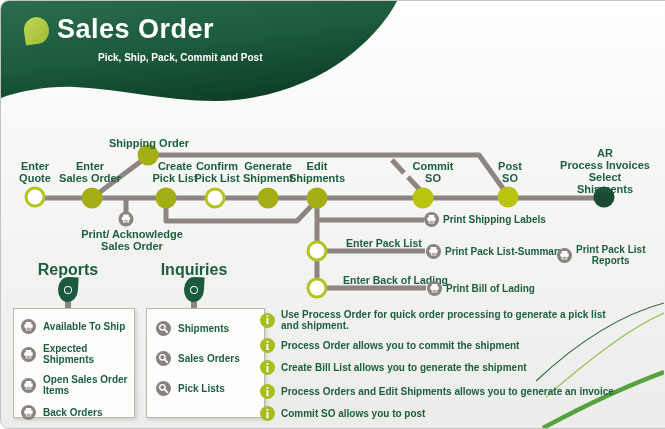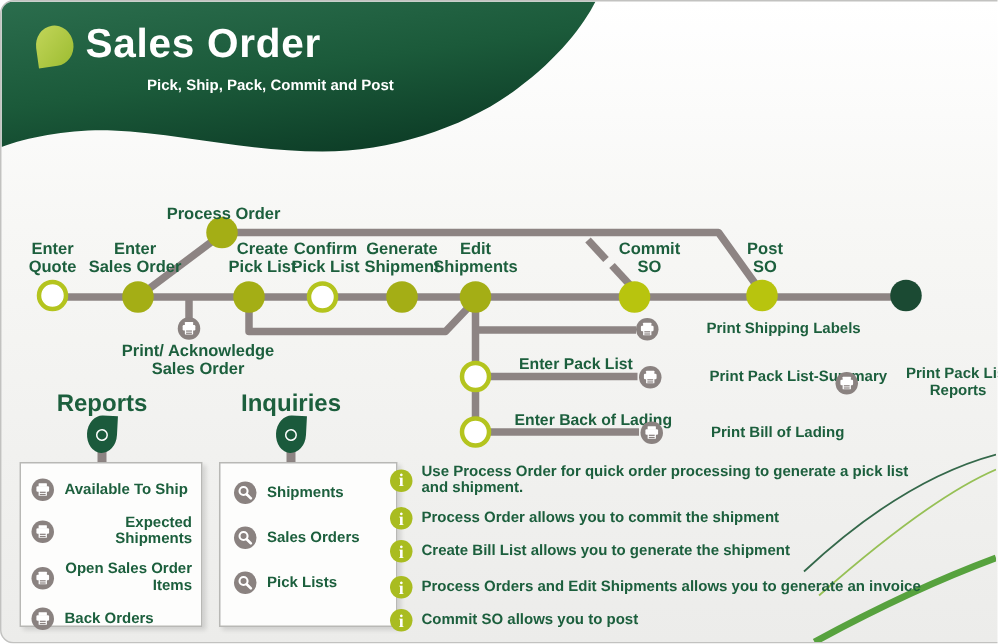--- a/index.html
+++ b/index.html
@@ -37,39 +37,39 @@
     position:absolute;color:#1c5f3d;font-size:10.5px;font-weight:bold;white-space:nowrap;
   }
   .gicon{
     width:15px;height:15px;border-radius:50%;background:#8a8280;flex:0 0 auto;
     display:flex;align-items:center;justify-content:center;
   }
   .gicon svg{width:13px;height:13px;display:block;}
   .picon-abs{position:absolute;transform:translate(-50%,-50%);}
   .prow{position:absolute;display:flex;align-items:center;gap:4px;
     color:#1c5f3d;font-size:10px;font-weight:bold;}
-  .prow .txt{white-space:pre-line;line-height:11px;margin-left:28px;}
+  .prow .txt{white-space:pre-line;line-height:11px;}
   .prow.center2 .txt{text-align:center;}
   .secTitle{position:absolute;transform:translateX(-50%);color:#1c5f3d;font-size:16px;font-weight:bold;}
   .badge{
     position:absolute;width:20px;height:25px;background:#1b5a3c;
     border-radius:50% 0 50% 50%;transform:rotate(3deg);
     display:flex;align-items:center;justify-content:center;
   }
   .badge::before{
     content:"";width:8px;height:8px;border:1.6px solid #ffffff;border-radius:50%;
     display:block;box-sizing:border-box;
   }
   .panel{
     position:absolute;background:#fdfdfc;border:1px solid #b8b8b5;
     box-shadow:2px 2px 3px rgba(0,0,0,.12);
     display:flex;flex-direction:column;box-sizing:border-box;
   }
   .panel .row{display:flex;align-items:center;gap:7px;color:#1c5f3d;
-    font-size:10px;font-weight:bold;line-height:11px;text-align:right;}
+    font-size:10px;font-weight:bold;line-height:11px;}
   .note{position:absolute;display:flex;align-items:center;gap:6px;
     color:#1c5f3d;font-size:10px;font-weight:bold;}
   .note .txt{white-space:pre-line;line-height:11px;}
   .iicon{
     width:15px;height:15px;border-radius:50%;background:#a9bc20;flex:0 0 auto;
     display:flex;align-items:center;justify-content:center;
   }
   .iicon::after{
     content:"i";color:#ffffff;font-family:"Liberation Serif",serif;
     font-size:12px;font-weight:bold;line-height:14px;
@@ -144,33 +144,36 @@
   <div class="node bright" style="left:422px;top:197px"></div>
   <div class="node bright" style="left:507px;top:196px"></div>
   <div class="node dark" style="left:603px;top:196px"></div>
   <div class="node open" style="left:316px;top:250px"></div>
   <div class="node open" style="left:316px;top:287px"></div>
 
   <div class="nlabel" style="left:34px;top:159px">Enter
 Quote</div>
   <div class="nlabel" style="left:89px;top:159px">Enter
 Sales Order</div>
-  <div class="nlabel" style="left:148px;top:136px">Process Order</div>
+  <div class="nlabel" style="left:148px;top:136px">Shipping Order</div>
   <div class="nlabel" style="left:174px;top:159px">Create
 Pick List</div>
   <div class="nlabel" style="left:216px;top:159px">Confirm
 Pick List</div>
   <div class="nlabel" style="left:267px;top:159px">Generate
 Shipment</div>
   <div class="nlabel" style="left:316px;top:159px">Edit
 Shipments</div>
   <div class="nlabel" style="left:432px;top:159px">Commit
 SO</div>
   <div class="nlabel" style="left:509px;top:159px">Post
 SO</div>
+  <div class="nlabel" style="left:604px;top:146px">AR
+Process Invoices
+Select Shipments</div>
 
   <span class="gicon picon-abs" style="position:absolute;left:125px;top:218px">
       <svg>
         <use href="#printer"></use>
       </svg>
     </span>
   <div class="nlabel" style="left:131px;top:227px">Print/ Acknowledge
 Sales Order</div>
 
   <div class="llabel" style="left:345px;top:236px">Enter Pack List</div>

